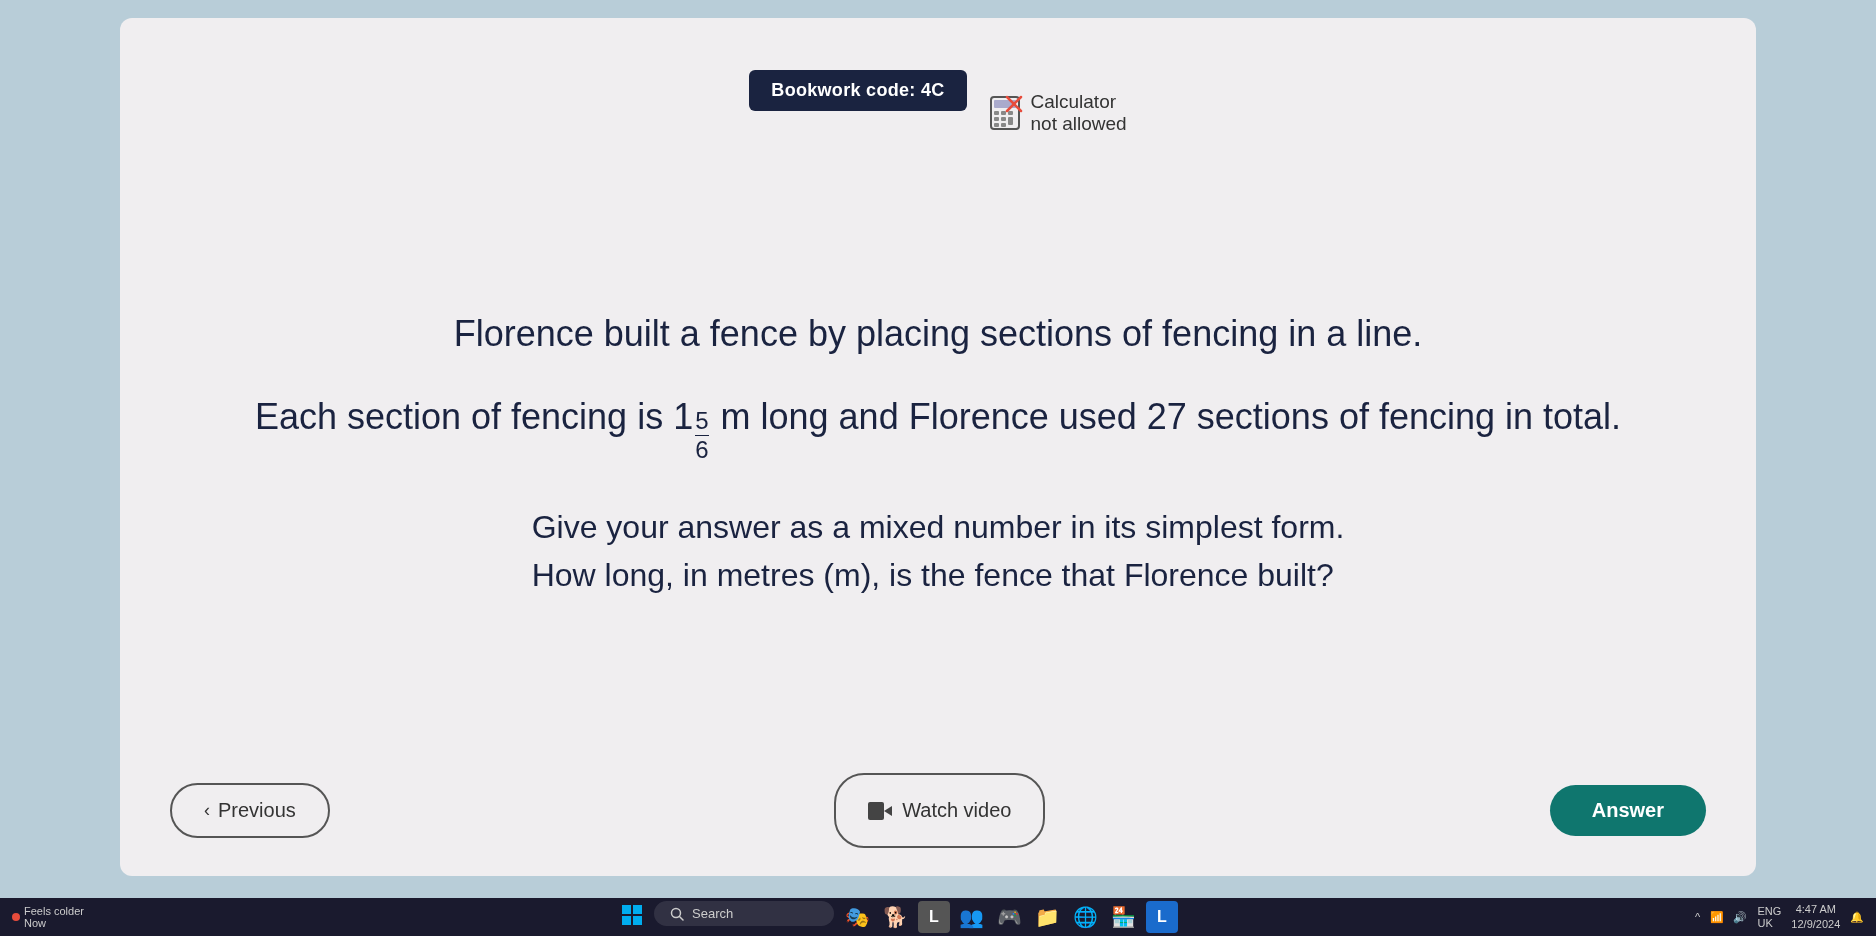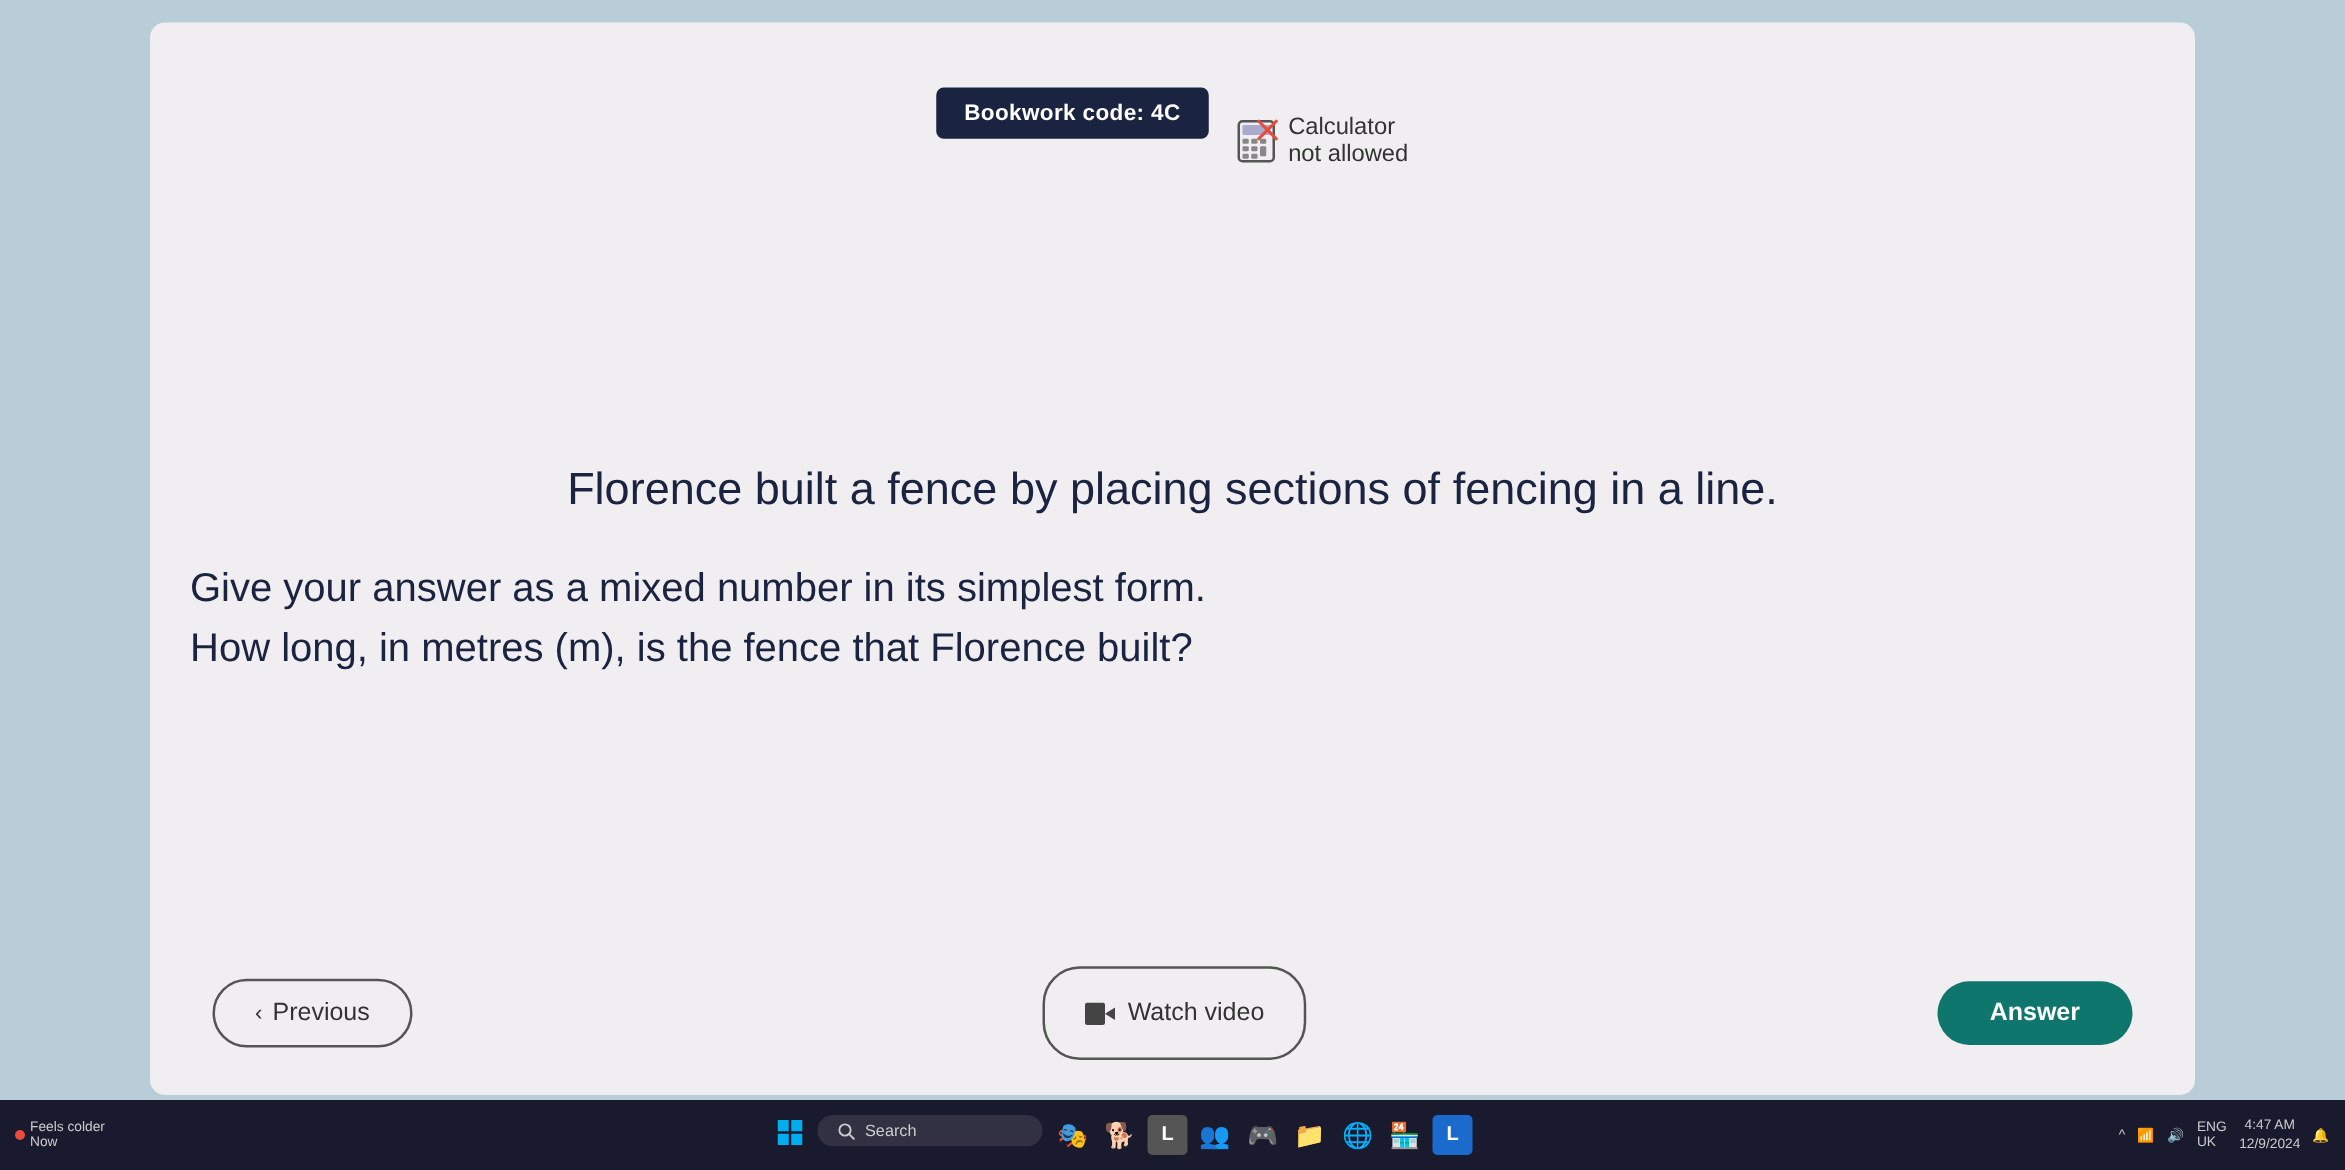--- a/index.html
+++ b/index.html
@@ -61,22 +61,23 @@
 
     .calc-icon svg {
       width: 36px;
       height: 36px;
     }
 
     .question-area {
       flex: 1;
       display: flex;
       flex-direction: column;
+      align-items: center;
       justify-content: center;
-      padding: 20px 32px;
+      padding: 20px 112px;
       text-align: center;
       color: #1a2340;
     }
 
     .question-line1 {
       font-size: 36px;
       font-weight: 400;
       margin-bottom: 32px;
       line-height: 1.3;
     }
@@ -170,21 +171,21 @@
       border-radius: 30px;
       cursor: pointer;
     }
 
     
     .taskbar {
       position: absolute;
       bottom: 0;
       left: 0;
       right: 0;
-      height: 56px;
+      height: 38px;
       background: #1a1a2e;
       display: flex;
       align-items: center;
       padding: 0 12px;
       color: #fff;
       font-size: 12px;
       z-index: 100;
     }
 
     .taskbar-left {
@@ -300,20 +301,28 @@
       <div>
         <div>Calculator</div>
         <div>not allowed</div>
       </div>
     </div>
   </div>
 
   <div class="question-area">
     <div class="question-line1">Florence built a fence by placing sections of fencing in a line.</div>
 
+    <div class="question-line2">
+      <span>Each section of fencing is 1</span><span class="mixed-number">
+          <span class="fraction">
+            <span class="numerator">5</span>
+            <span class="denominator">6</span>
+          </span>
+        </span><span> m long and Florence used 27 sections of fencing in total.</span>
+    </div>
 
     <div class="question-line3">
       <div>Give your answer as a mixed number in its simplest form.</div>
       <div>How long, in metres (m), is the fence that Florence built?</div>
     </div>
   </div>
 
   <div class="bottom-bar">
     <button class="btn-previous">
       <span class="chevron-left">‹</span>

